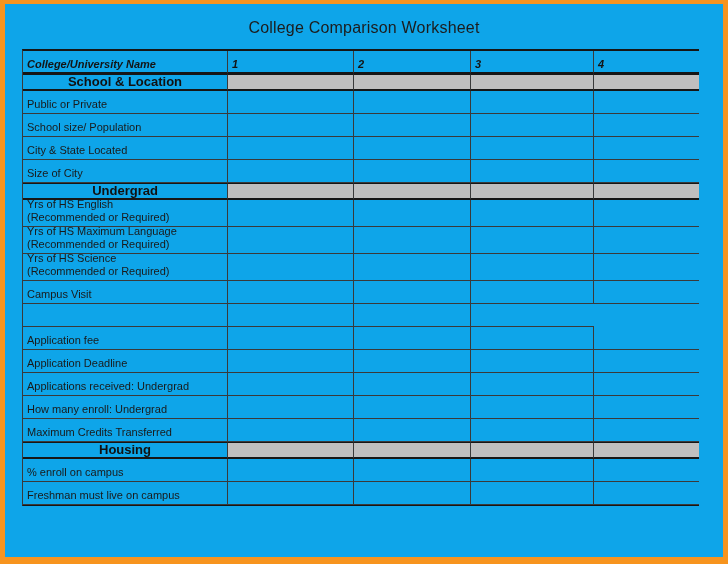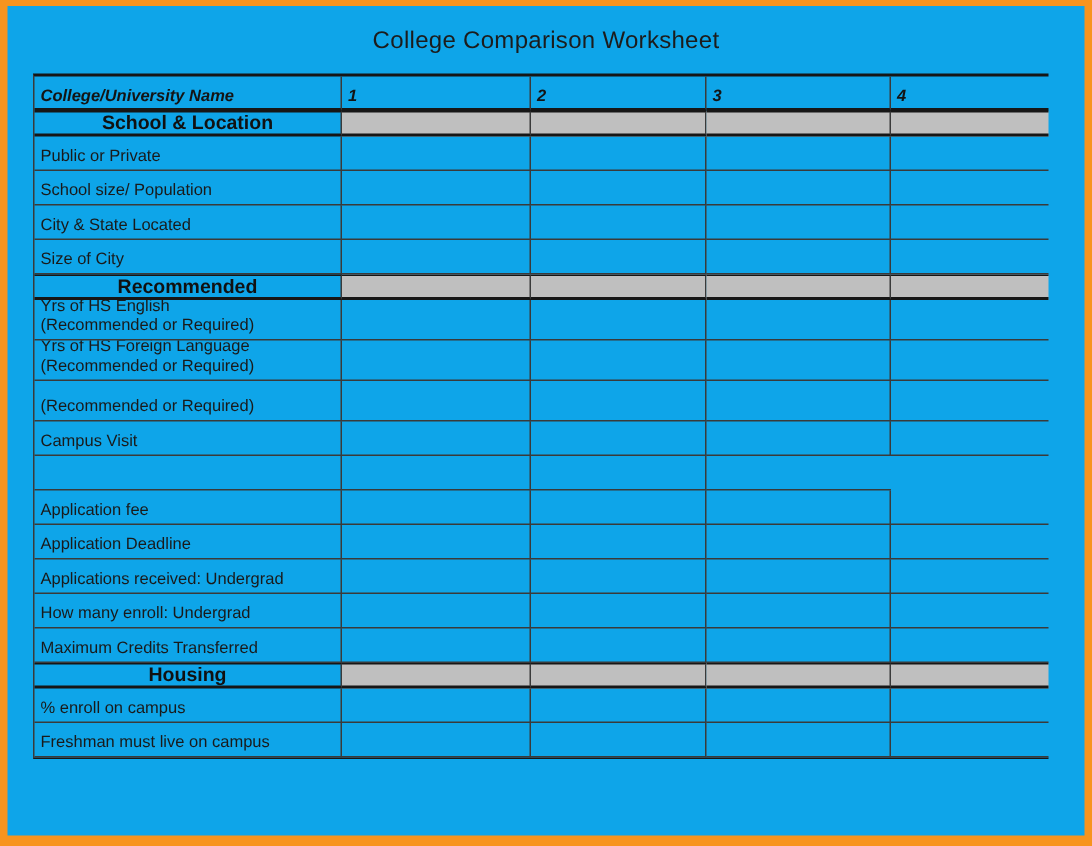--- a/index.html
+++ b/index.html
@@ -154,49 +154,50 @@
           <div class="cell label-cell">
             <span>Size of City</span>
           </div>
           <div class="cell"></div>
           <div class="cell"></div>
           <div class="cell"></div>
           <div class="cell"></div>
         </div>
         <div class="row section-row">
           <div class="cell section-label">
-            <span>Recommended</span>
+            <span>Undergrad</span>
           </div>
           <div class="cell fill"></div>
           <div class="cell fill"></div>
           <div class="cell fill"></div>
           <div class="cell fill"></div>
         </div>
         <div class="row double-row">
           <div class="cell label-cell">
             <span>Yrs of HS English</span>
             <span>(Recommended or Required)</span>
           </div>
           <div class="cell"></div>
           <div class="cell"></div>
           <div class="cell"></div>
           <div class="cell"></div>
         </div>
         <div class="row double-row">
           <div class="cell label-cell">
-            <span>Yrs of HS Foreign Language</span>
+            <span>Yrs of HS Maximum Language</span>
             <span>(Recommended or Required)</span>
           </div>
           <div class="cell"></div>
           <div class="cell"></div>
           <div class="cell"></div>
           <div class="cell"></div>
         </div>
         <div class="row double-row">
           <div class="cell label-cell">
+            <span>Yrs of HS Science</span>
             <span>(Recommended or Required)</span>
           </div>
           <div class="cell"></div>
           <div class="cell"></div>
           <div class="cell"></div>
           <div class="cell"></div>
         </div>
         <div class="row item-row">
           <div class="cell label-cell">
             <span>Campus Visit</span>

